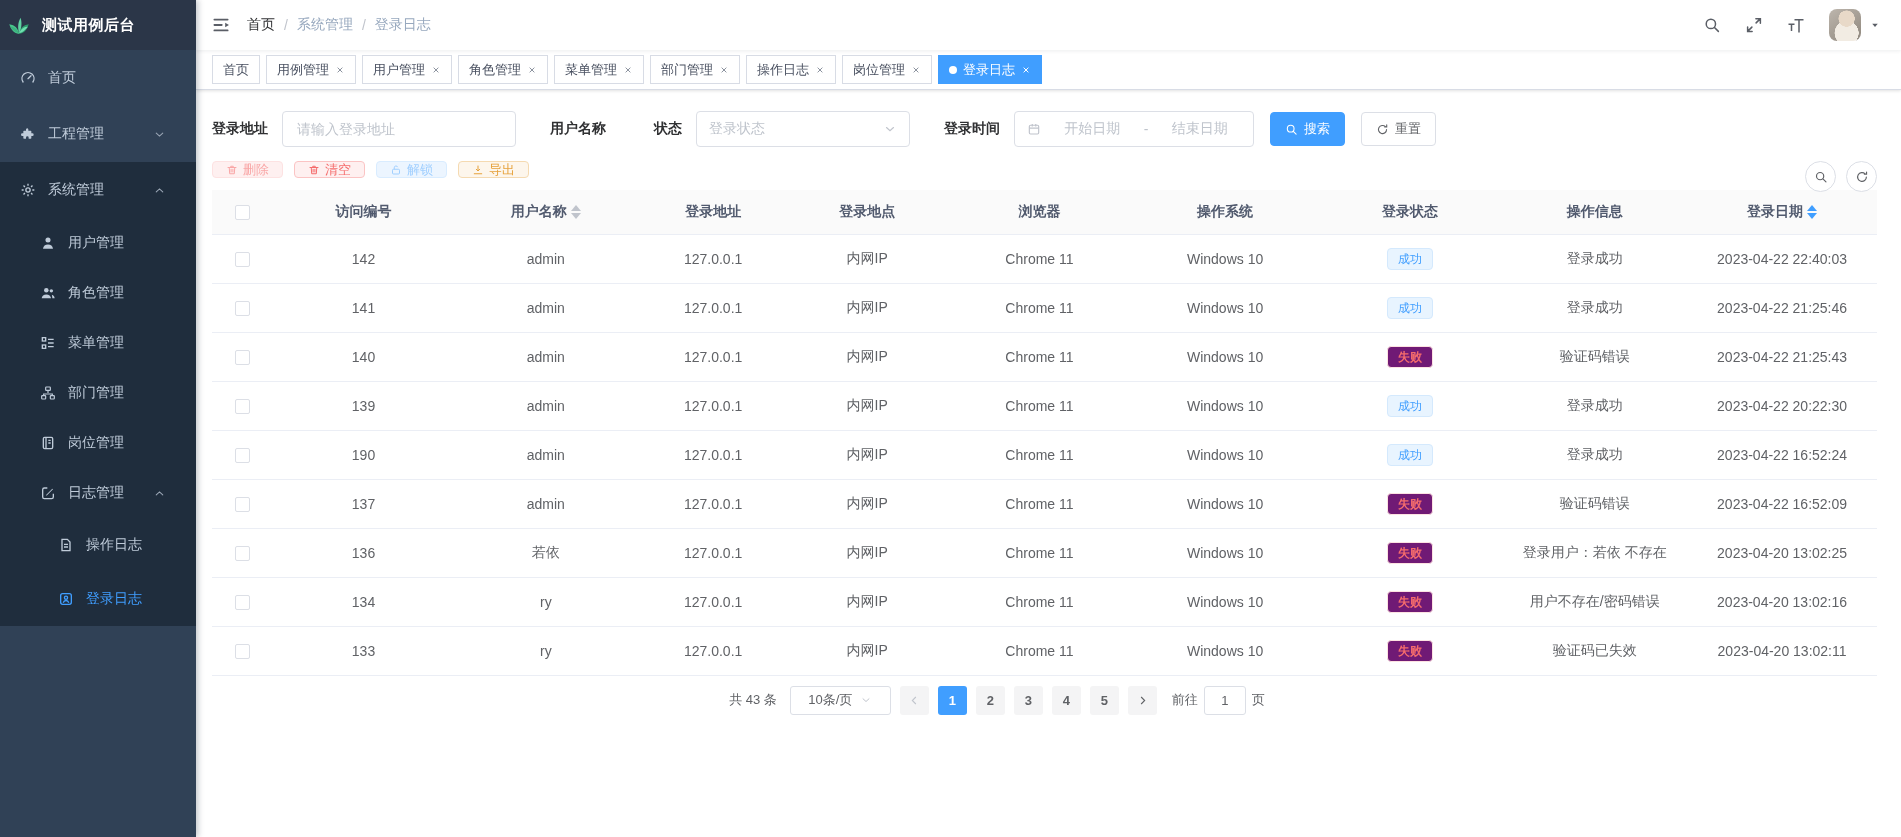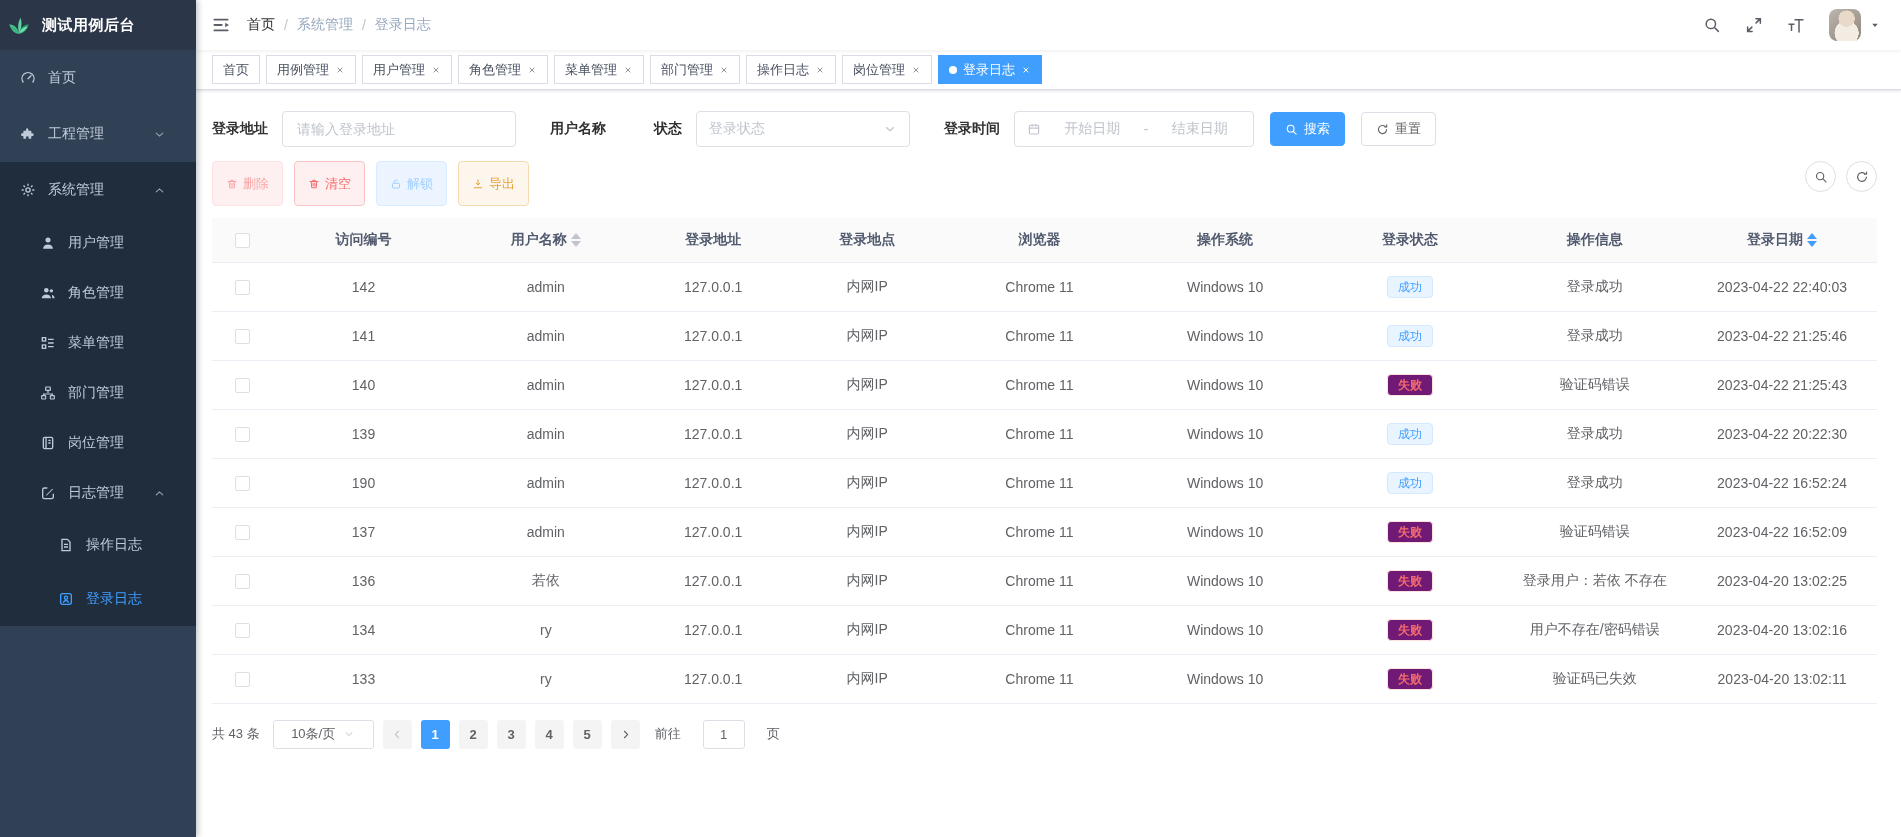--- a/index.html
+++ b/index.html
@@ -67,21 +67,21 @@
   .f-date .d-ph { color:#bfc4cc; flex:1; text-align:center; }
   .f-date .d-sep { color:#bfc4cc; }
   .w234{width:234px} .w228{width:228px} .w214{width:214px} .w240{width:240px}
   .btn { display:inline-flex; align-items:center; gap:6px; height:34px; padding:0 14px; border-radius:4px; font-size:13px; cursor:pointer; border:1px solid transparent; white-space:nowrap; }
   .btn .icn { font-size:13px; }
   .btn-primary { background:#409eff; border-color:#409eff; color:#fff; margin-left:16px; }
   .btn-plain { background:#fff; border-color:#dcdfe6; color:#606266; margin-left:16px; }
 
   
   .toolbar { display:flex; align-items:center; gap:11px; margin-bottom:12px; position:relative; }
-  .btn-mini { display:inline-flex; align-items:center; gap:5px; height:45px; padding:0 13px; border-radius:4px; font-size:13px; cursor:pointer; border:1px solid; }
+  .btn-mini { display:inline-flex; align-items:center; gap:5px; height:17px; padding:0 13px; border-radius:4px; font-size:13px; cursor:pointer; border:1px solid; }
   .btn-mini .icn { font-size:12px; }
   .v-danger   { background:#fef0f0; border-color:#fbc4c4; color:#f56c6c; }
   .v-danger.is-disabled   { color:#f9a7a7; border-color:#fde2e2; cursor:not-allowed; }
   .v-primary  { background:#ecf5ff; border-color:#b3d8ff; color:#409eff; }
   .v-primary.is-disabled  { color:#a0cfff; border-color:#d9ecff; cursor:not-allowed; }
   .v-warning  { background:#fdf6ec; border-color:#f5dab1; color:#e6a23c; }
   .corner { position:absolute; right:0; top:0; display:flex; gap:10px; }
   .circle-btn { width:31px; height:31px; border-radius:50%; border:1px solid #dcdfe6; background:#fff; color:#606266; display:flex; align-items:center; justify-content:center; font-size:14px; cursor:pointer; }
 
   
@@ -94,28 +94,28 @@
   .caret-wrap i { width:0; height:0; border-left:5px solid transparent; border-right:5px solid transparent; display:block; }
   .caret-wrap .up { border-bottom:6px solid #c0c4cc; }
   .caret-wrap .down { border-top:6px solid #c0c4cc; }
   .caret-wrap.active .up { border-bottom-color:#409eff; }
   .caret-wrap.active .down { border-top-color:#409eff; }
   .badge { display:inline-block; padding:4px 10px; border-radius:4px; font-size:12px; line-height:1; }
   .badge.success { background:#e8f4ff; color:#409eff; border:1px solid #d4e9fd; }
   .badge.danger  { background:#701a75; color:#f56c6c; border:1px solid #fde2e2;font-weight:bold; }
 
   
-  .pagination { display:flex; align-items:center; justify-content:flex-start; gap:9px; margin:16px 95px 0 0; font-size:13px; color:#606266; }
+  .pagination { display:flex; align-items:center; justify-content:center; gap:9px; margin:10px 95px 0 0; font-size:13px; color:#606266; }
   .pg-total { margin-right:4px; }
   .pg-size { width:101px; height:29px; border:1px solid #dcdfe6; border-radius:3px; display:flex; align-items:center; justify-content:center; gap:8px; cursor:pointer; background:#fff; }
   .pg-size .sel-arrow { color:#c0c4cc; font-size:12px; display:inline-flex; }
   .pg-btn { min-width:29px; height:29px; padding:0 4px; background:#f4f4f5; color:#606266; border-radius:3px; display:flex; align-items:center; justify-content:center; font-size:13px; cursor:pointer; font-weight:bold; }
   .pg-btn.is-disabled { color:#c0c4cc; cursor:not-allowed; }
   .pg-btn.active { background:#409eff; color:#fff; }
-  .pg-goto { display:flex; align-items:center; gap:22px; margin-left:6px; }
+  .pg-goto { display:flex; align-items:center; gap:6px; margin-left:6px; }
   .pg-input { width:42px; height:29px; border:1px solid #dcdfe6; border-radius:3px; text-align:center; font-size:13px; color:#606266; outline:none; }
 </style>
 </head>
 <body>
 
 <aside class="sidebar">
   <div class="logo-row">
     <span class="icn">
         <svg viewBox="0 0 32 32">
           <path fill="#49c68c" d="M16 27c-1-7-5-11-12-12 3 8 6 11 12 12z"></path>

